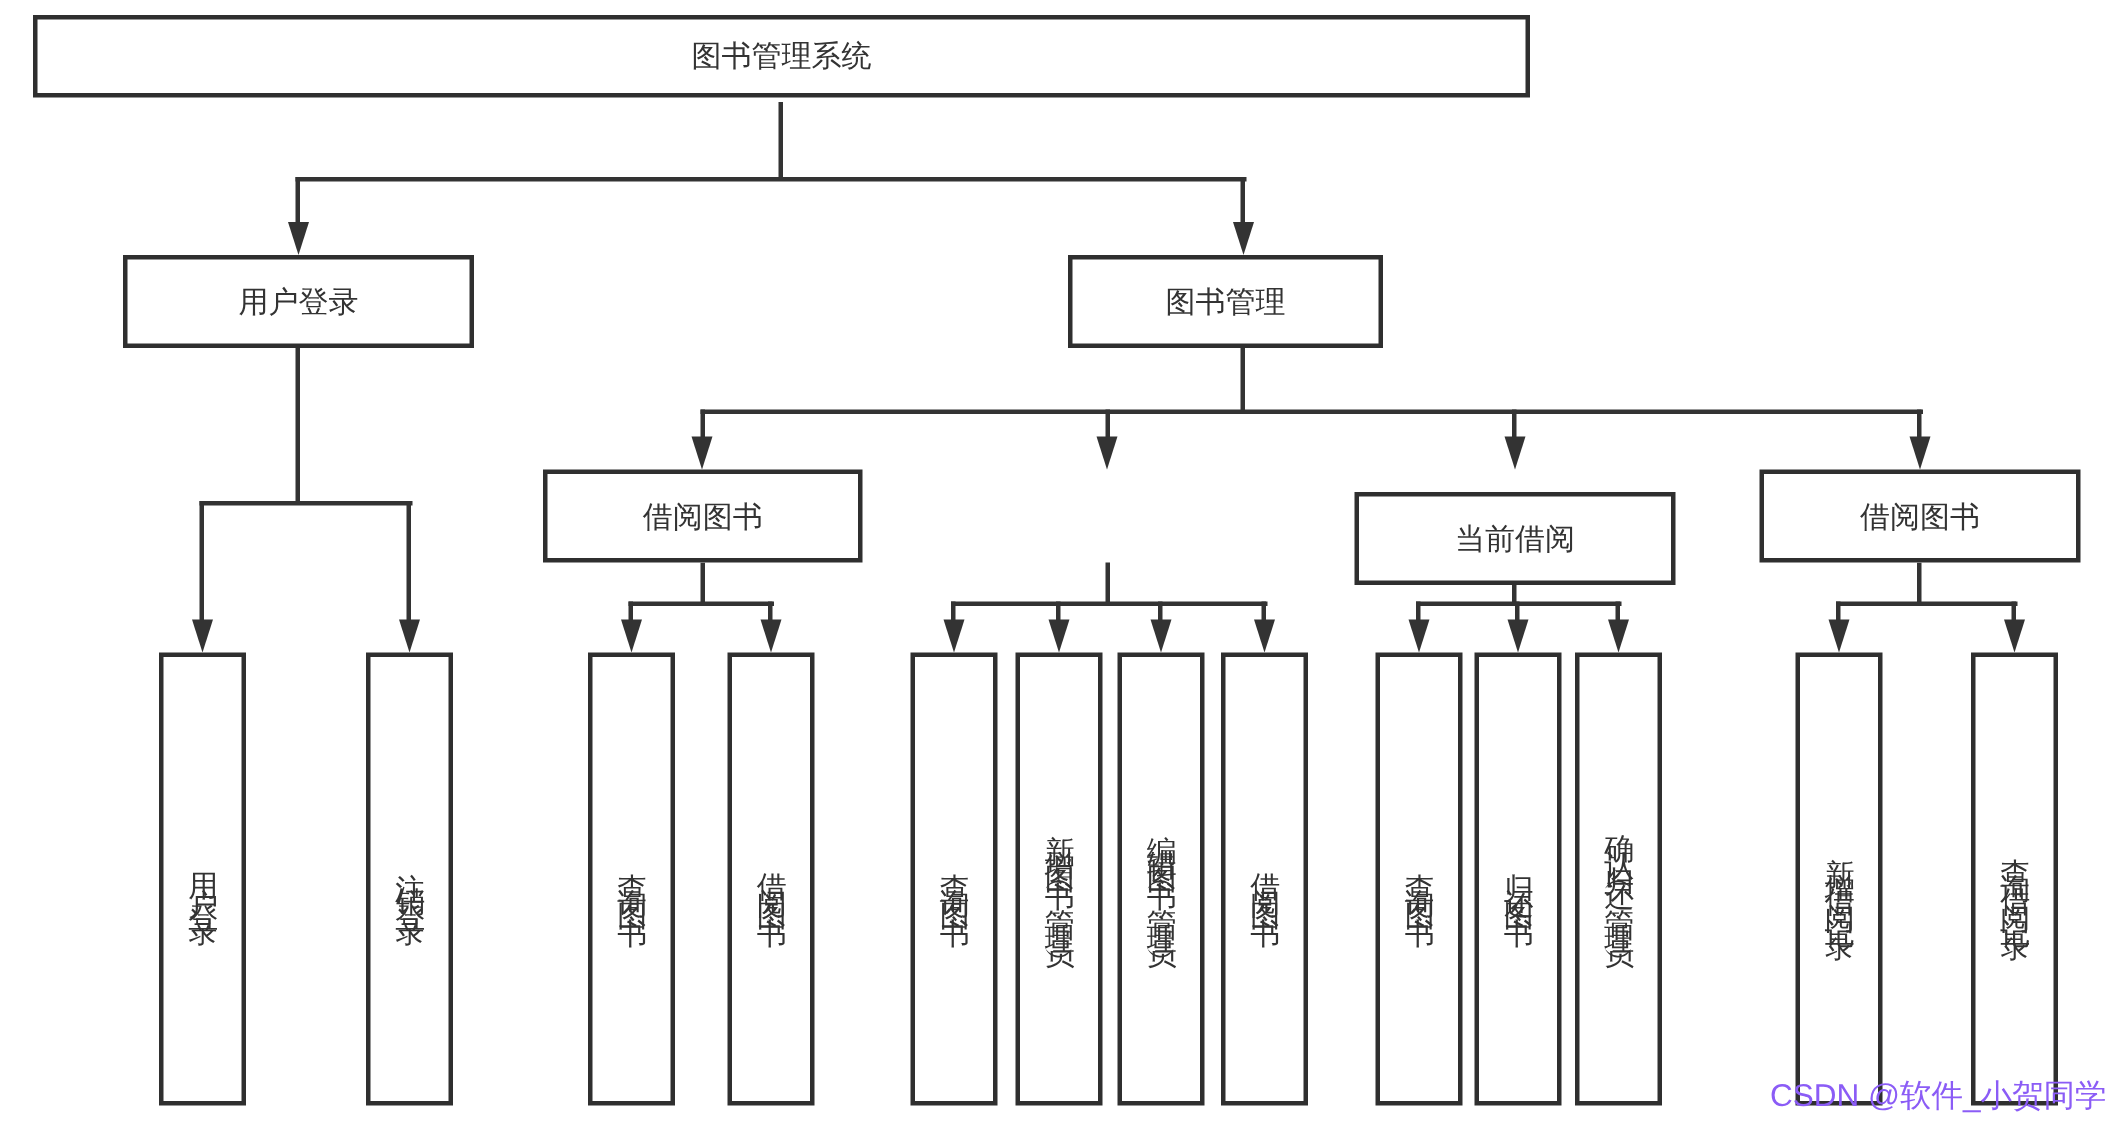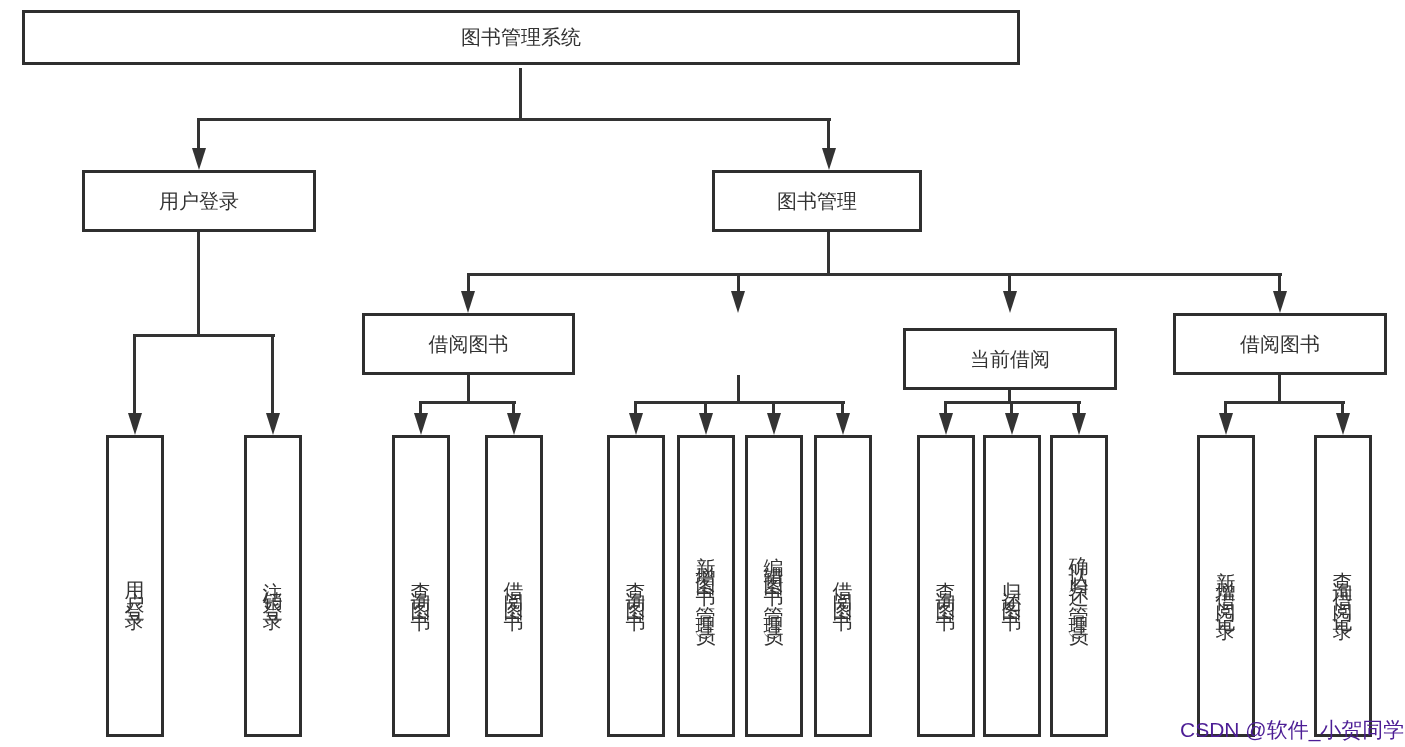--- a/index.html
+++ b/index.html
@@ -36,21 +36,21 @@
     width:0;height:0;
     border-left:7px solid transparent;
     border-right:7px solid transparent;
     border-top:22px solid #333333;
     z-index:1;
   }
   .watermark{
     position:absolute;
     left:1180px;top:716px;
     font-size:21px;
-    color:#4c1d95;
+    color:#8b5cf6;
     z-index:5;
     white-space:nowrap;
   }
 </style>
 </head>
 <body>
 
 <div id="canvas">
 
   <div class="box" style="left:22px;top:10px;width:998px;height:55px">图书管理系统</div>

